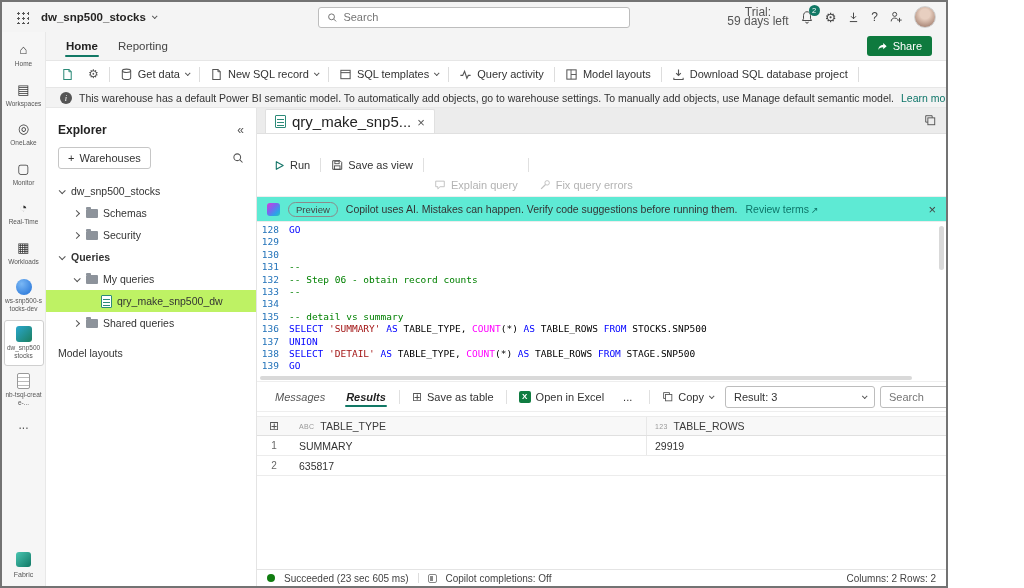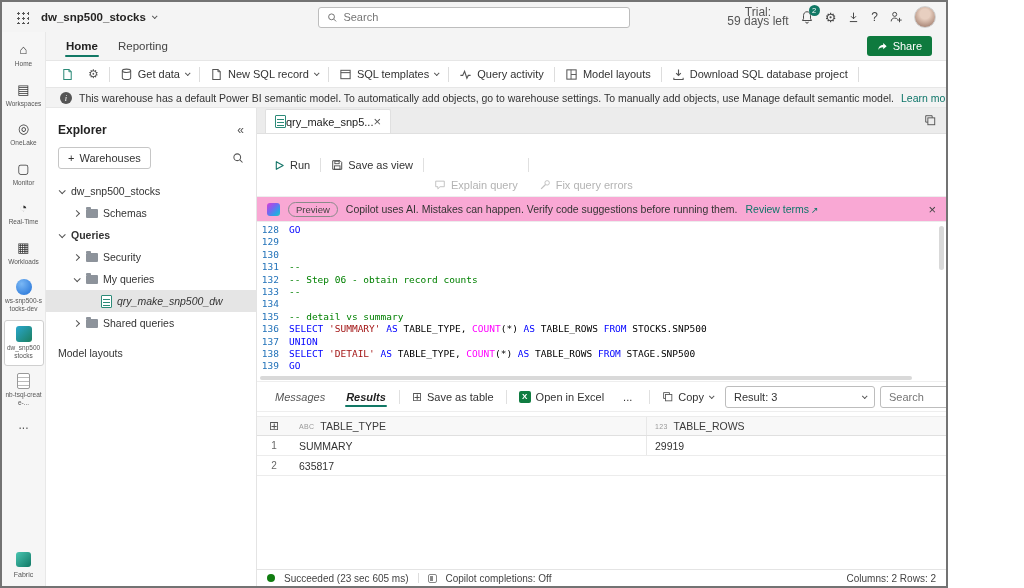--- a/index.html
+++ b/index.html
@@ -64,40 +64,40 @@
 .content{flex:1;display:flex;min-height:0;}
 .explorer{flex:0 0 211px;background:#fff;border-right:1px solid #e4e4e4;display:flex;flex-direction:column;padding-top:10px;overflow:hidden;}
 .exp-head{display:flex;align-items:center;justify-content:space-between;height:24px;padding:0 12px;}
 .exp-title{font-size:12px;font-weight:700;color:#222;}
 .exp-collapse{color:#555;font-size:12px;cursor:pointer;}
 .exp-actions{display:flex;align-items:center;padding:5px 12px;}
 .wh-btn{height:22px;background:#fff;border:1px solid #c6c6c6;border-radius:3px;display:flex;align-items:center;gap:5px;padding:0 9px;font-size:11px;color:#333;cursor:pointer;font-family:inherit;}
 .exp-search{margin-left:auto;cursor:pointer;display:flex;}
 .tree{margin-top:6px;}
 .tree-item{display:flex;align-items:center;gap:5px;height:22px;font-size:10.5px;color:#333;cursor:pointer;white-space:nowrap;}
-.tree-item.sel{background:#e5e5e5;font-style:italic;}
+.tree-item.sel{background:#bef264;}
 .tree-item.bold{font-weight:700;}
 .tree-chev{flex:0 0 10px;display:inline-flex;justify-content:center;color:#555;}
 .ic-folder{flex:0 0 12px;width:12px;height:9px;background:#8d939b;border-radius:1px;position:relative;}
 .ic-folder::before{content:"";position:absolute;top:-2px;left:0;width:5px;height:2px;background:#8d939b;border-radius:1px 1px 0 0;}
 .ic-sqlfile{flex:0 0 11px;width:11px;height:13px;background:#fff;border:1px solid #2c8a78;border-radius:1px;position:relative;display:inline-block;}
 .ic-sqlfile::before{content:"";position:absolute;left:1px;top:3px;width:7px;height:1px;background:#2c8a78;box-shadow:0 3px 0 #2c8a78,0 6px 0 #2c8a78;}
 .model-layouts{margin-top:8px;padding-left:12px;}
 
 .main{flex:1;display:flex;flex-direction:column;min-width:0;background:#fff;}
 .edittabs{flex:0 0 26px;background:#ececec;border-bottom:1px solid #e0e0e0;display:flex;align-items:flex-end;position:relative;}
-.etab{height:24px;margin-left:8px;background:#fff;border:1px solid #e0e0e0;border-bottom:none;border-radius:2px 2px 0 0;display:flex;align-items:center;padding:0 9px;font-size:11px;color:#222;cursor:pointer;text-align:center;}
+.etab{height:24px;margin-left:8px;background:#fff;border:1px solid #e0e0e0;border-bottom:none;border-radius:2px 2px 0 0;display:flex;align-items:center;gap:6px;padding:0 9px;font-size:15px;color:#222;cursor:pointer;text-align:center;}
 .tabx{color:#555;cursor:pointer;}
 .dup-ic{position:absolute;right:10px;top:6px;cursor:pointer;display:flex;}
 .qtoolbar{flex:0 0 26px;display:flex;align-items:center;gap:3px;padding:0 10px;border-bottom:1px solid #eee;}
 .qt-btn{display:flex;align-items:center;gap:5px;height:22px;padding:0 7px;font-size:11px;color:#333;border-radius:3px;cursor:pointer;white-space:nowrap;}
 .qt-btn.disabled{color:#b3b3b3;margin-top:40px;}
 .qt-btn.disabled svg *{stroke:#c0c0c0;}
 .qt-sep{width:1px;height:14px;background:#e0e0e0;flex:0 0 1px;}
-.copilot{flex:0 0 25px;background:#f9a8d4;border-bottom:1px solid #ececec;display:flex;align-items:center;gap:8px;padding:0 10px;font-size:10.5px;color:#333;white-space:nowrap;overflow:hidden;}
+.copilot{flex:0 0 25px;background:#5eead4;border-bottom:1px solid #ececec;display:flex;align-items:center;gap:8px;padding:0 10px;font-size:10.5px;color:#333;white-space:nowrap;overflow:hidden;}
 .cp-ic{flex:0 0 13px;width:13px;height:13px;border-radius:3px;background:linear-gradient(135deg,#d83bd8 0%,#7b64f0 40%,#29a3e8 75%,#30c2b0 100%);}
 .cp-badge{border:1px solid #8a8a8a;border-radius:9px;height:15px;display:flex;align-items:center;padding:0 7px;font-size:9.5px;color:#444;}
 .ext::before{content:"\2197";font-size:9px;margin-left:2px;}
 
 .editor{flex:0 0 152px;font-family:"DejaVu Sans Mono","Liberation Mono",monospace;font-size:9.5px;overflow:hidden;position:relative;padding-top:2px;cursor:text;}
 .editor::after{content:"";position:absolute;right:2px;top:4px;width:5px;height:44px;background:#d9d9d9;border-radius:3px;}
 .cl{display:flex;height:12.4px;line-height:12.4px;}
 .ln{flex:0 0 32px;text-align:right;padding-right:10px;color:#2272b9;}
 .lc{white-space:pre;color:#000;}
 .tk-k{color:#0000ff;}
@@ -346,32 +346,32 @@
                 </span>
                 <span class="tree-label">dw_snp500_stocks</span>
               </div>
               <div class="tree-item" style="padding-left: 25px; text-align: center;">
                 <span class="tree-chev">
                   <span class="chv r"></span>
                 </span>
                 <span class="ic-folder"></span>
                 <span class="tree-label">Schemas</span>
               </div>
+              <div class="tree-item" style="padding-left: 25px;">
+                <span class="tree-chev">
+                  <span class="chv r"></span>
+                </span>
+                <span class="ic-folder"></span>
+                <span class="tree-label">Security</span>
+              </div>
               <div class="tree-item bold" style="padding-left: 10px;">
                 <span class="tree-chev">
                   <span class="chv d"></span>
                 </span>
                 <span class="tree-label">Queries</span>
-              </div>
-              <div class="tree-item" style="padding-left: 25px;">
-                <span class="tree-chev">
-                  <span class="chv r"></span>
-                </span>
-                <span class="ic-folder"></span>
-                <span class="tree-label">Security</span>
               </div>
               <div class="tree-item" style="padding-left: 25px;">
                 <span class="tree-chev">
                   <span class="chv d"></span>
                 </span>
                 <span class="ic-folder"></span>
                 <span class="tree-label">My queries</span>
               </div>
               <div class="tree-item sel" style="padding-left: 40px;">
                 <span class="tree-chev"></span>

